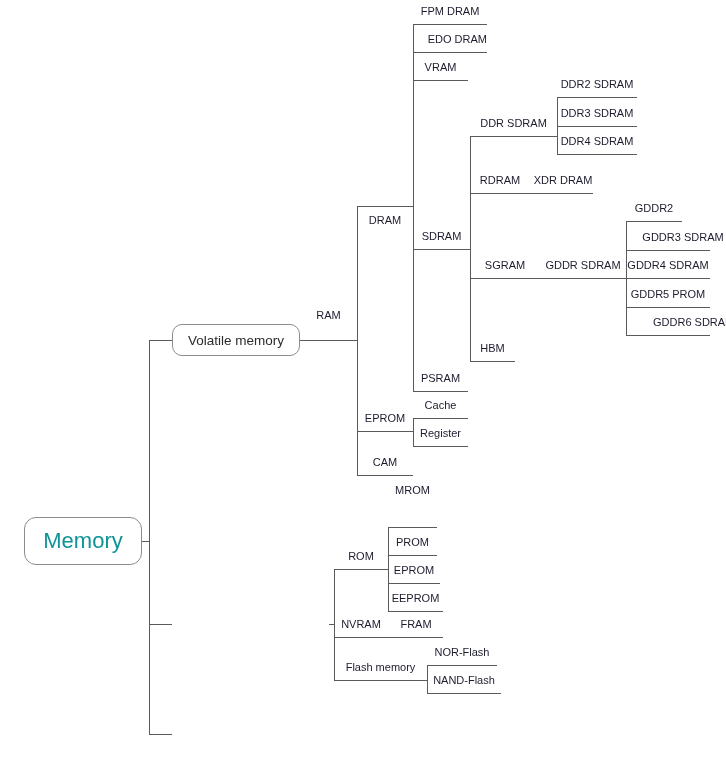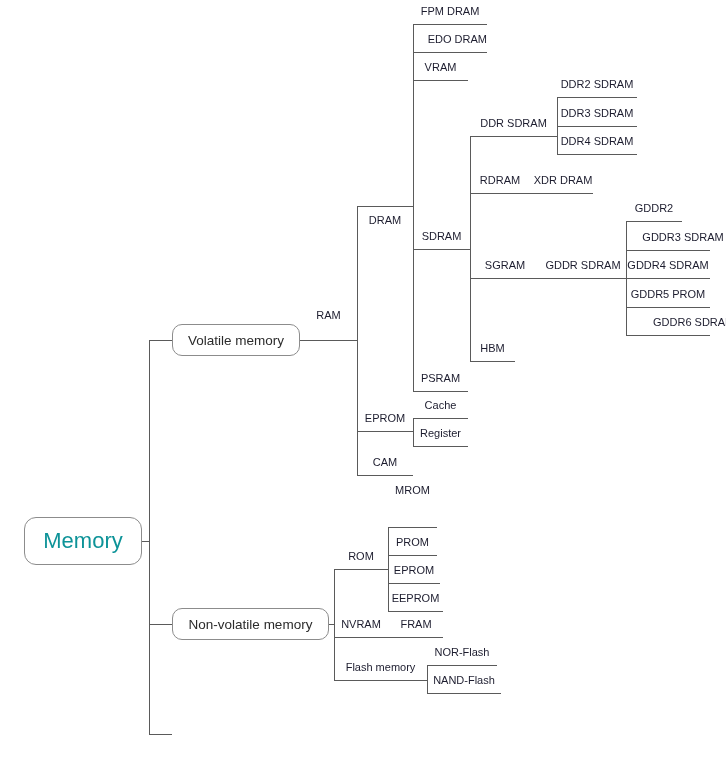--- a/index.html
+++ b/index.html
@@ -131,23 +131,20 @@
   </svg>
 
   <div class="node-box branch" style="left:172px; top:324px; width:128px; height:32px;">
     <span>Volatile memory</span>
   </div>
 
   <div class="node-box root" style="left:24px; top:517px; width:118px; height:48px;">
     <span>Memory</span>
   </div>
 
-  <div class="node-box branch" style="left:172px; top:608px; width:157px; height:32px;">
-    <span>Non-volatile memory</span>
-  </div>
 
 
   <div class="leaf" style="left:300px; top:310px; width:57px;">RAM</div>
 
   <div class="leaf" style="left:357px; top:188px; width:56px;margin-top:27px;">DRAM</div>
 
   <div class="leaf" style="left:413px; top:6px; width:74px;">FPM DRAM</div>
 
   <div class="leaf" style="left:413px; top:34px; width:74px;text-align:right;">EDO DRAM</div>
 

